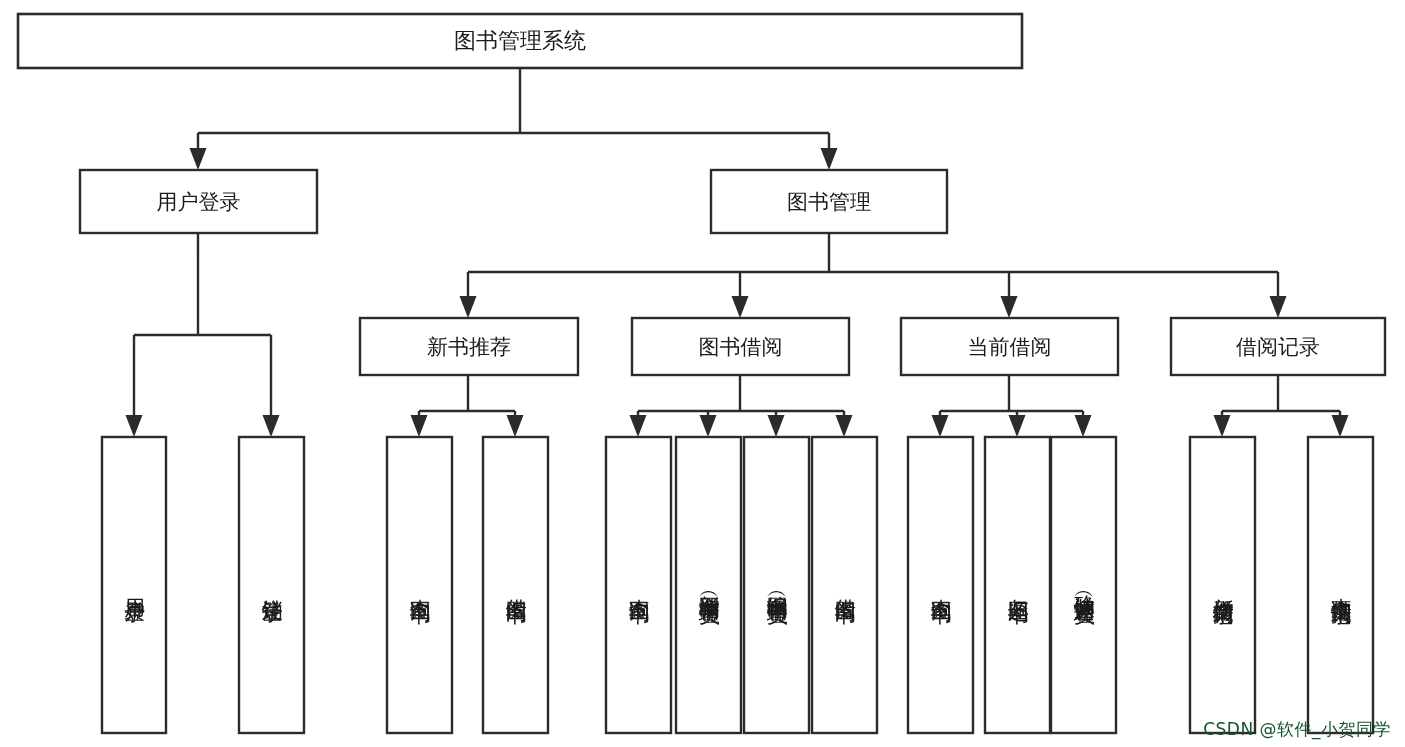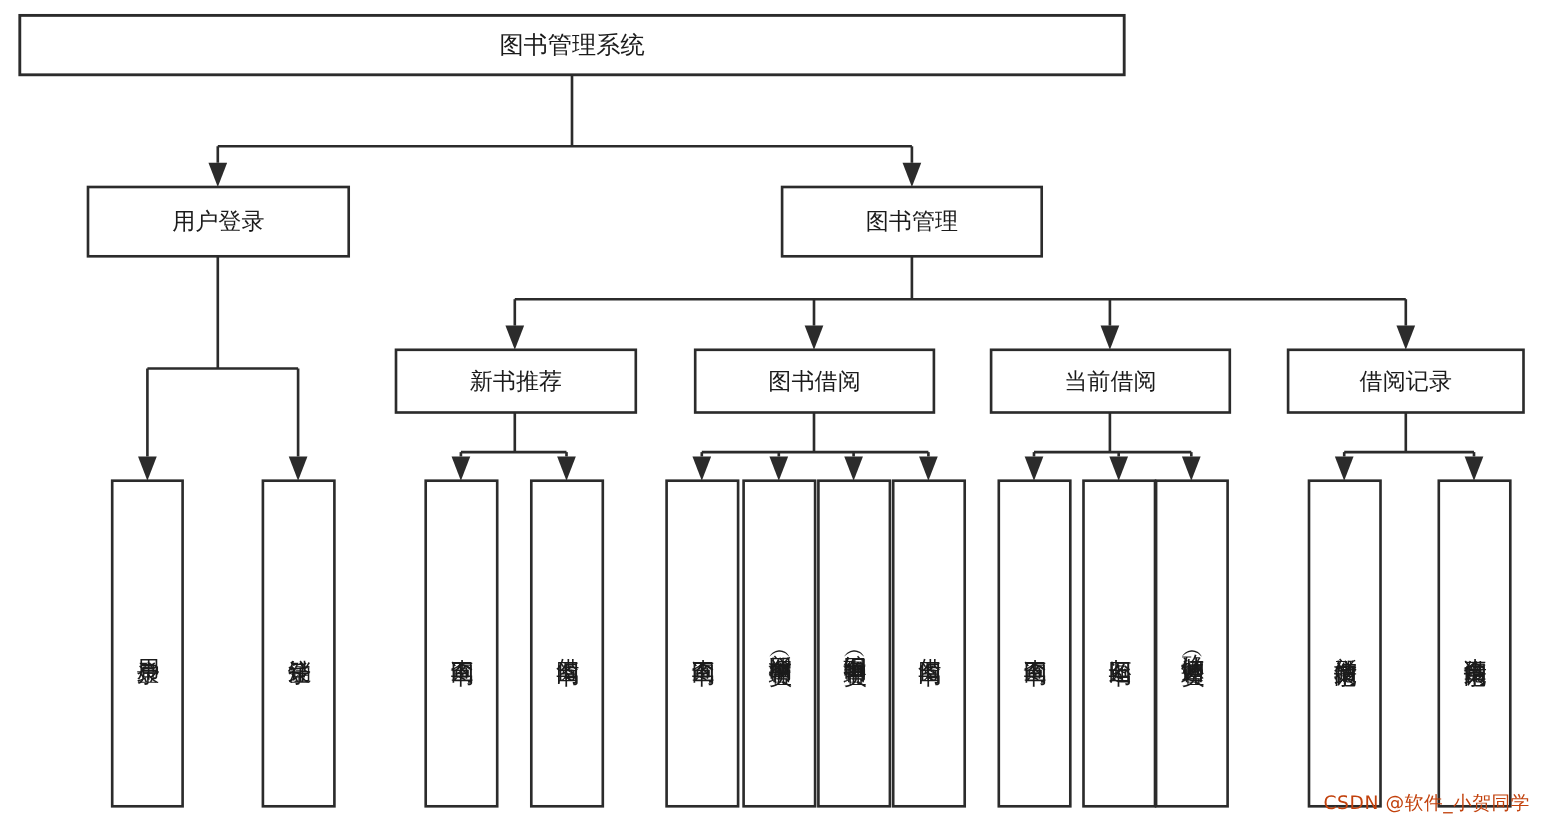--- a/index.html
+++ b/index.html
@@ -69,21 +69,21 @@
     letter-spacing: 1.5px;
     white-space: nowrap;
     pointer-events: none;
   }
   .watermark {
     position: absolute;
     right: 14px;
     bottom: 6px;
     font-family: "DejaVu Sans", "Liberation Sans", sans-serif;
     font-size: 17px;
-    color: #c2410c;
+    color: #14532d;
     letter-spacing: 0.5px;
     white-space: nowrap;
   }
 </style>
 </head>
 <body>
 
 <div id="diagram-root">
 
   <svg id="flow-svg" viewBox="0 0 1405 747">

